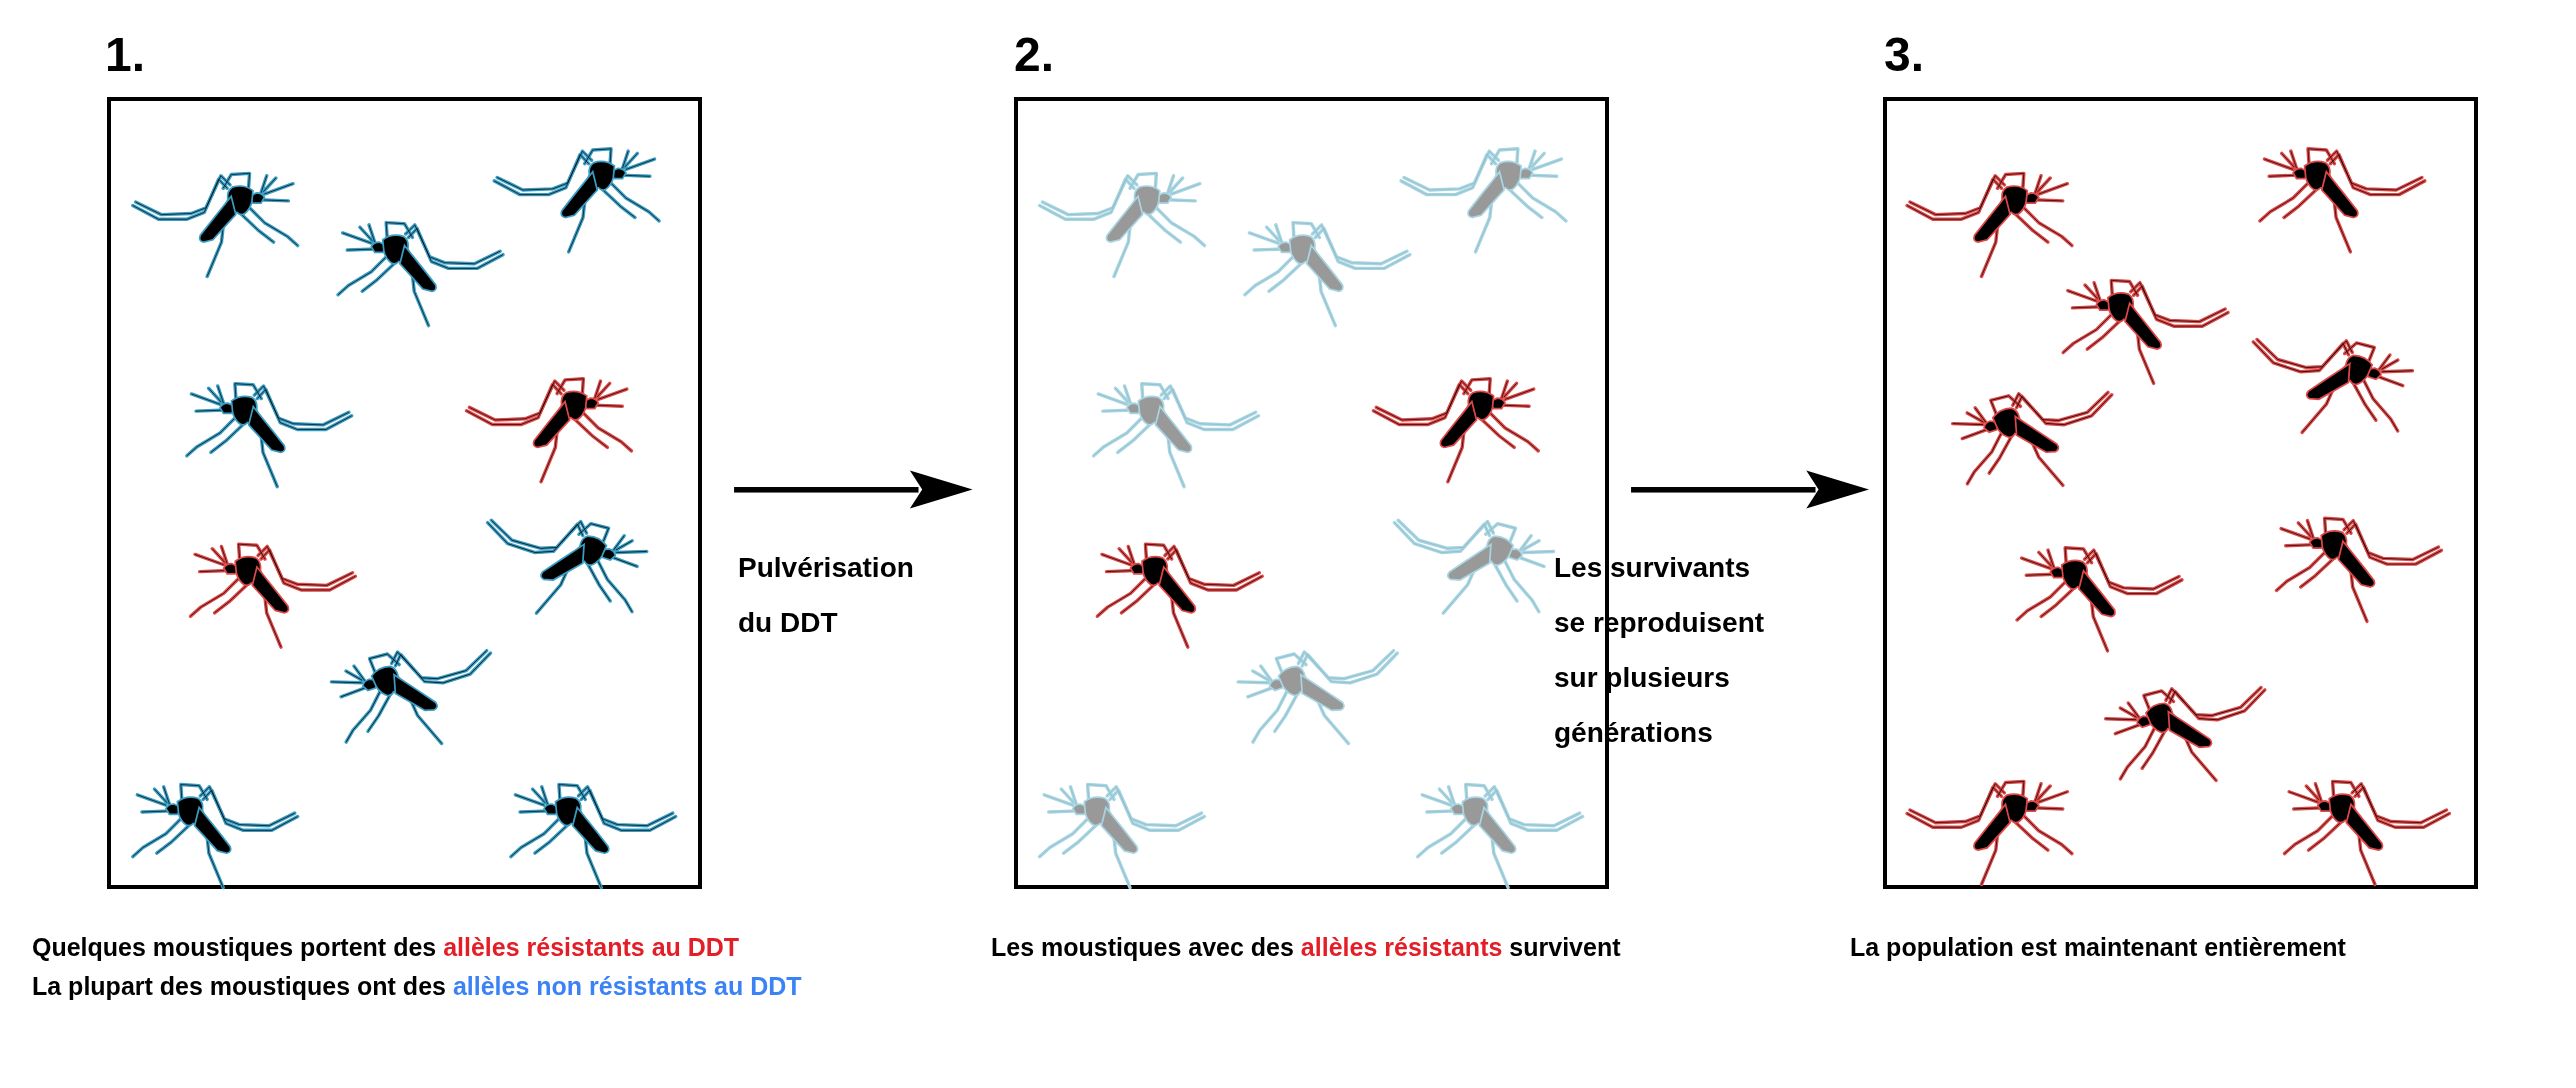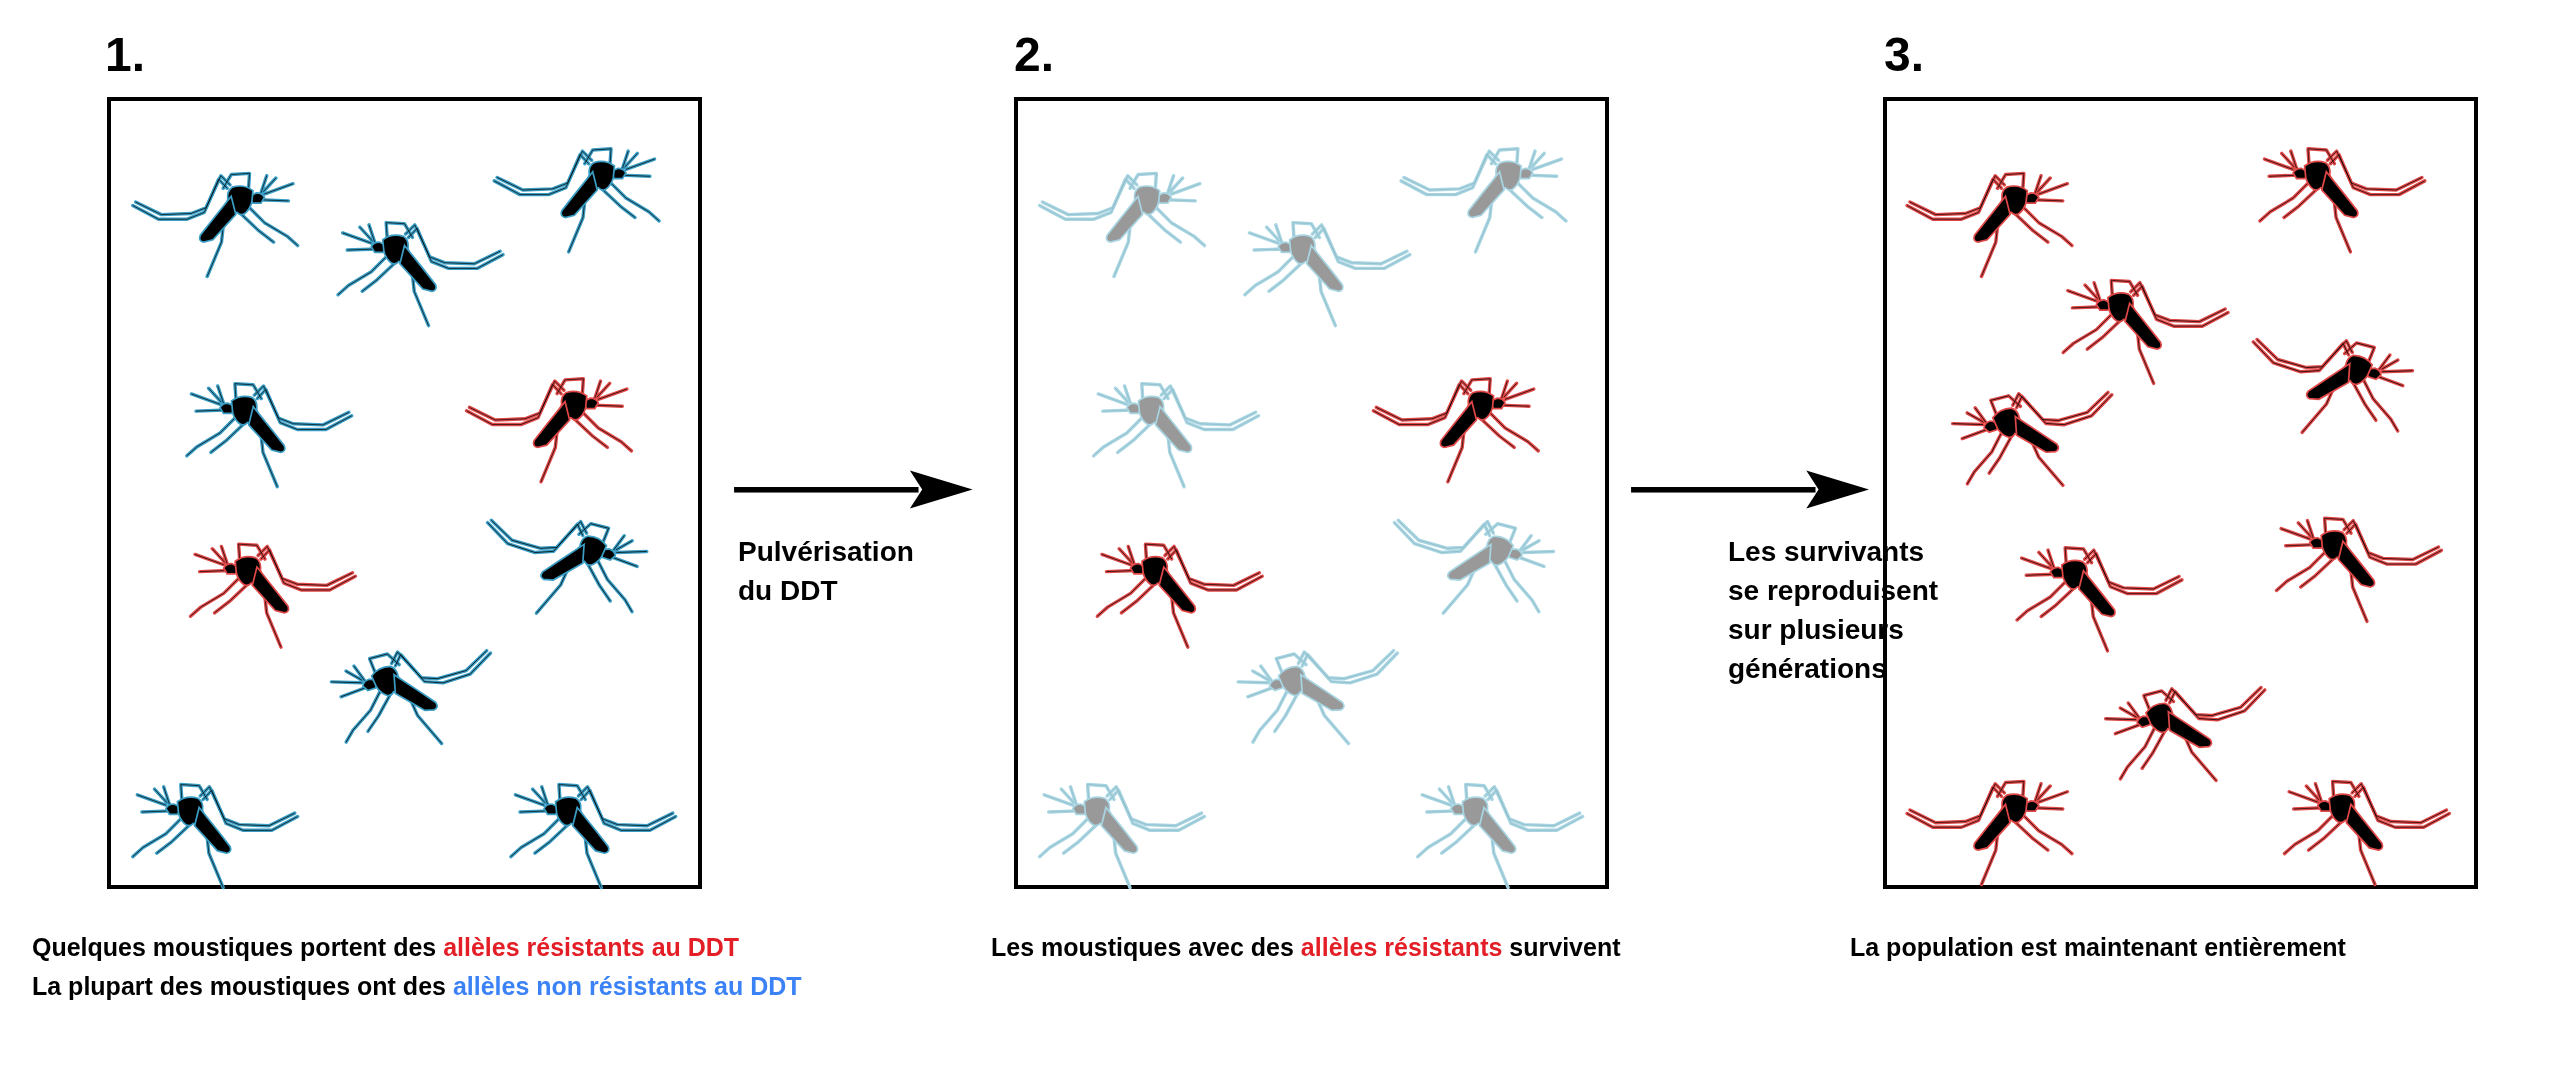--- a/index.html
+++ b/index.html
@@ -1,20 +1,20 @@
 <!DOCTYPE html>
 <html style="font-size:9.8px"><head>
 <meta charset="utf-8">
 <style>
   html,body{margin:0;padding:0;background:#fff;}
   body{width:2576px;height:1089px;position:relative;overflow:hidden;font-family:"Liberation Sans","DejaVu Sans",sans-serif;}
   .step-num{position:absolute;top:31px;font-size:48px;font-weight:bold;color:#000;line-height:1;margin:0;}
   .panel{position:absolute;top:97px;width:587px;height:784px;border:4.9px solid #000;background:#fff;}
   .arrow-label{position:absolute;font-weight:bold;font-size:28px;line-height:39px;color:#000;margin:0;}
-  .arrow-label span{display:block;}
+  .arrow-label span{display:block;margin-top:16px;}
   .caption{position:absolute;top:928px;font-weight:bold;font-size:25px;line-height:39px;color:#000;white-space:nowrap;}
   .caption .line{display:block;}
   .red{color:#E41E26;}
   .blue{color:#3b82f6;}
   svg.scene{position:absolute;left:0;top:0;overflow:visible;pointer-events:none;}
 </style>
 </head>
 <body>
 
 <div class="step-num" style="left:105px;">1.</div>
@@ -111,21 +111,21 @@
   <g>
     <rect x="2653" y="792" width="300" height="9" fill="#000"></rect>
     <path d="M2938 765 L3040 796 L2938 827 L2958 796 Z" fill="#000"></path>
   </g>
 </svg>
 
 <div class="arrow-label" style="left:738px;top:532px;">
   <span>Pulvérisation</span>
   <span>du DDT</span>
 </div>
-<div class="arrow-label" style="left:1728px;top:532px;">
+<div class="arrow-label" style="left:1554px;top:532px;">
   <span>Les survivants</span>
   <span>se reproduisent</span>
   <span>sur plusieurs</span>
   <span>générations</span>
 </div>
 
 <div class="caption" style="left:32px;">
   <span class="line"><span>Quelques moustiques portent des </span><span class="red">allèles résistants au DDT</span><span></span></span>
   <span class="line"><span>La plupart des moustiques ont des </span><span class="blue">allèles non résistants au DDT</span><span></span></span>
 </div>

